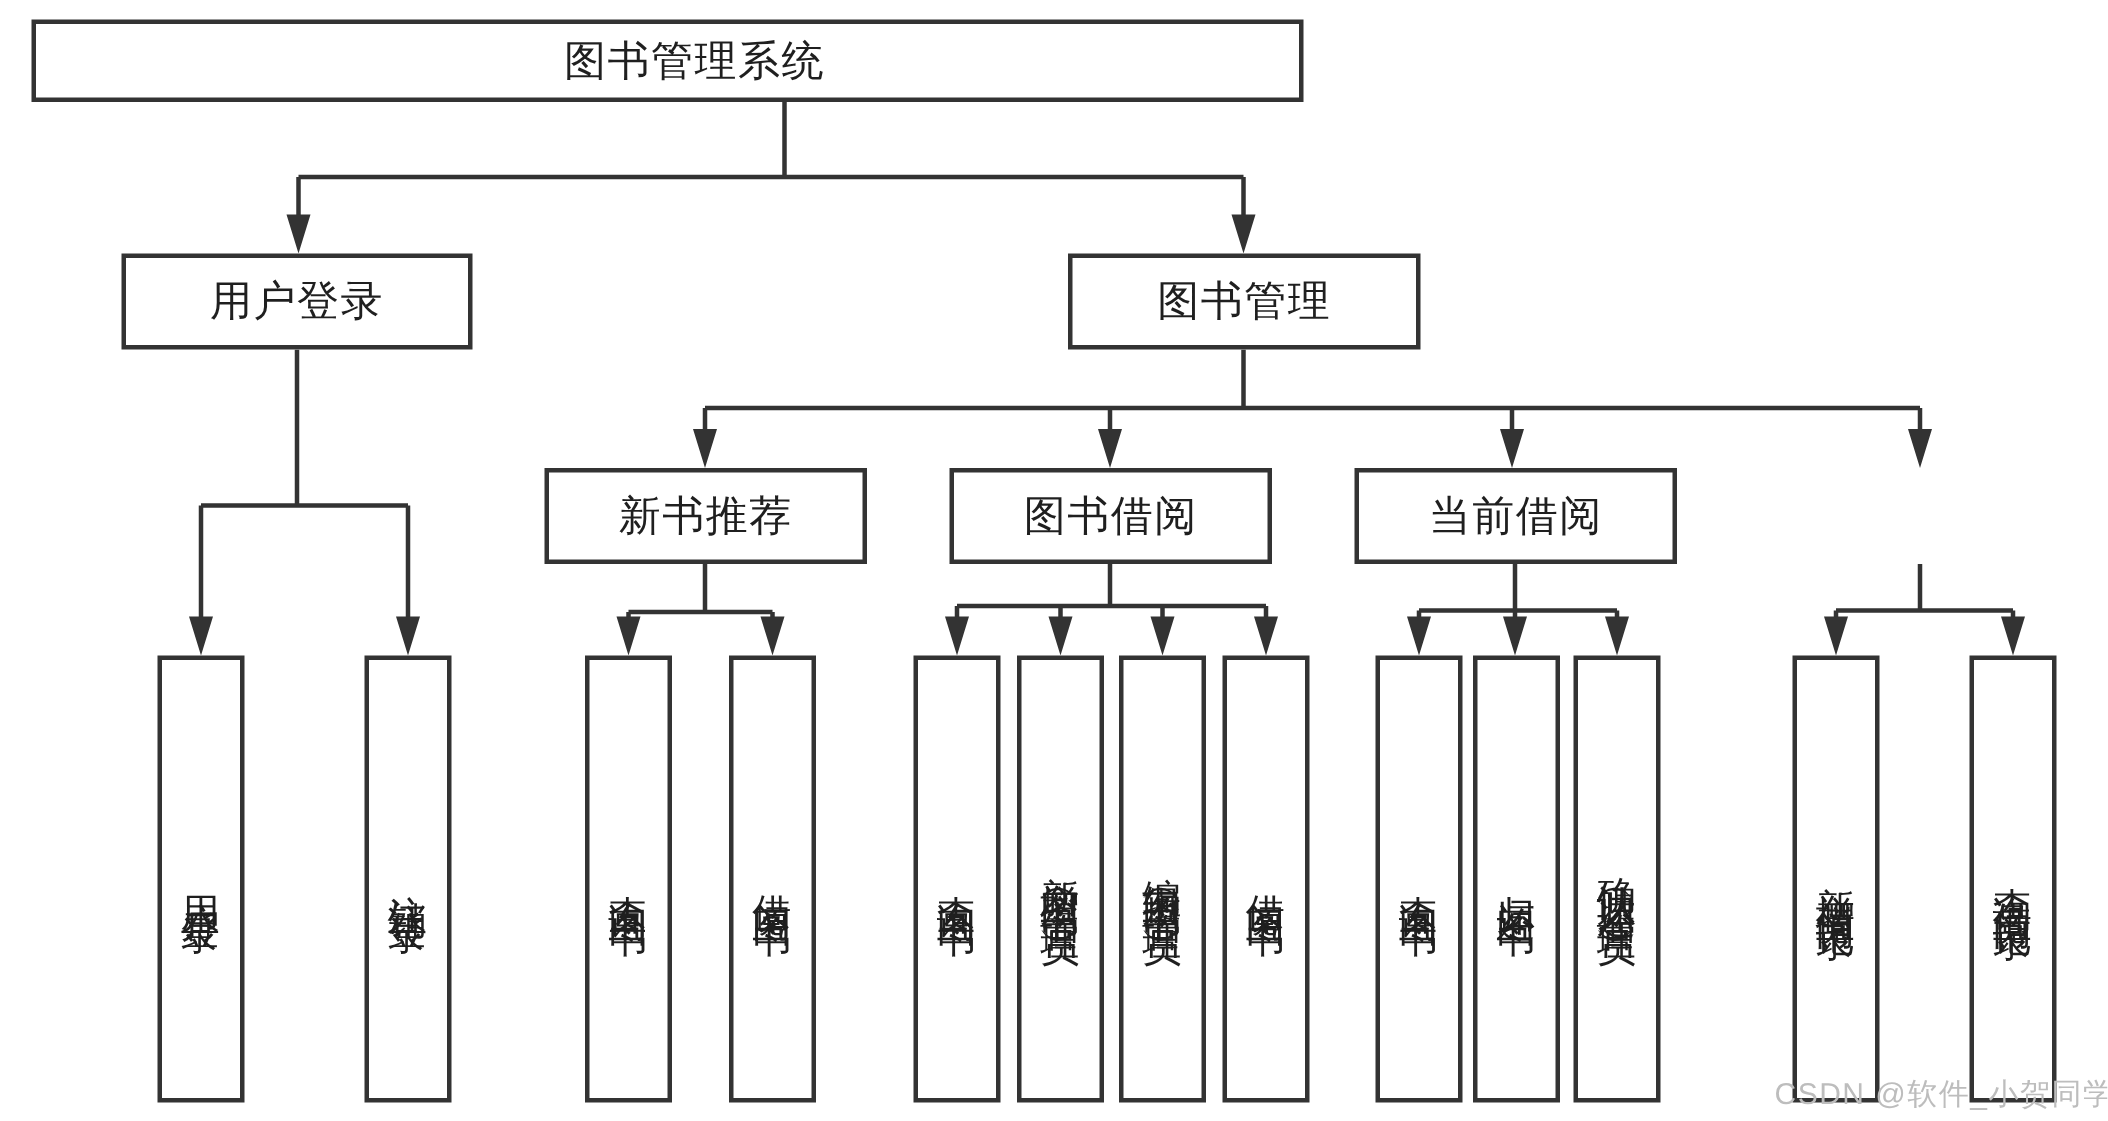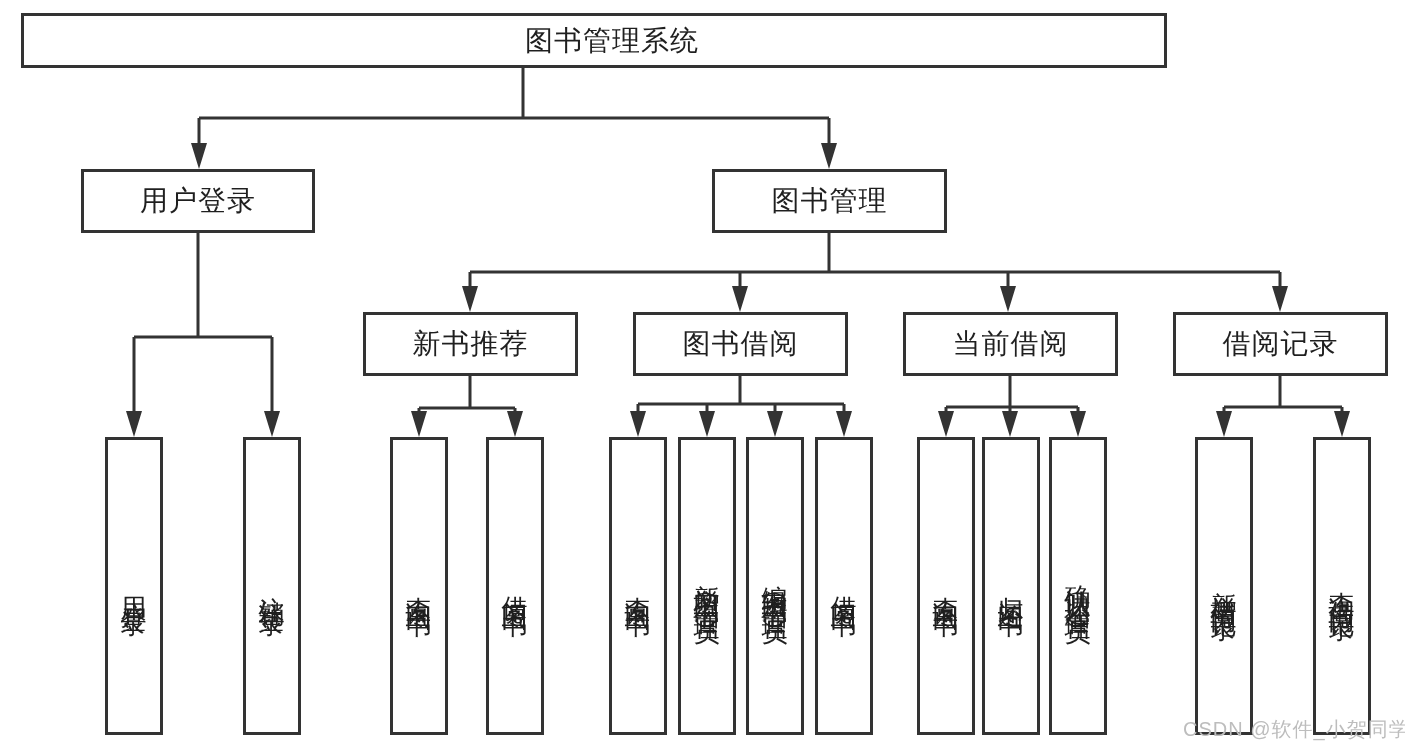--- a/index.html
+++ b/index.html
@@ -39,21 +39,21 @@
     white-space: nowrap;
   }
   .node.v {
     writing-mode: vertical-rl;
     text-orientation: mixed;
     font-size: 26px;
     letter-spacing: 5px;
     line-height: 1;
   }
   
-  .n-root        { left: 21px;   top: 13px;  width: 1146px; height: 55px; padding-left: 36px; }
+  .n-root        { left: 21px;   top: 13px;  width: 848px; height: 55px; padding-left: 36px; }
   
   .n-user-login  { left: 81px;   top: 169px; width: 234px;  height: 64px; }
   .n-book-mgmt   { left: 712px;  top: 169px; width: 235px;  height: 64px; }
   
   .n-l3          { top: 312px; width: 215px; height: 64px; }
   .n-newrec      { left: 363px; }
   .n-borrowmod   { left: 633px; }
   .n-current     { left: 903px; }
   .n-records     { left: 1173px; }
   
@@ -144,21 +144,20 @@
   </svg>
 
   <div class="node h n-root">图书管理系统</div>
 
   <div class="node h n-user-login">用户登录</div>
   <div class="node h n-book-mgmt">图书管理</div>
 
   <div class="node h n-l3 n-newrec">新书推荐</div>
   <div class="node h n-l3 n-current">当前借阅</div>
   <div class="node h n-l3 n-borrowmod">图书借阅</div>
-  <div class="node h n-l3 n-records">借阅记录</div>
 
   <div class="node v n-leaf n-a1">用户登录</div>
   <div class="node v n-leaf n-a2">注销登录</div>
 
   <div class="node v n-leaf n-b1">查询图书</div>
   <div class="node v n-leaf n-b2">借阅图书</div>
 
   <div class="node v n-leaf n-c1">查询图书</div>
   <div class="node v n-leaf n-c2">新增图书（管理员）</div>
   <div class="node v n-leaf n-c3">编辑图书（管理员）</div>

